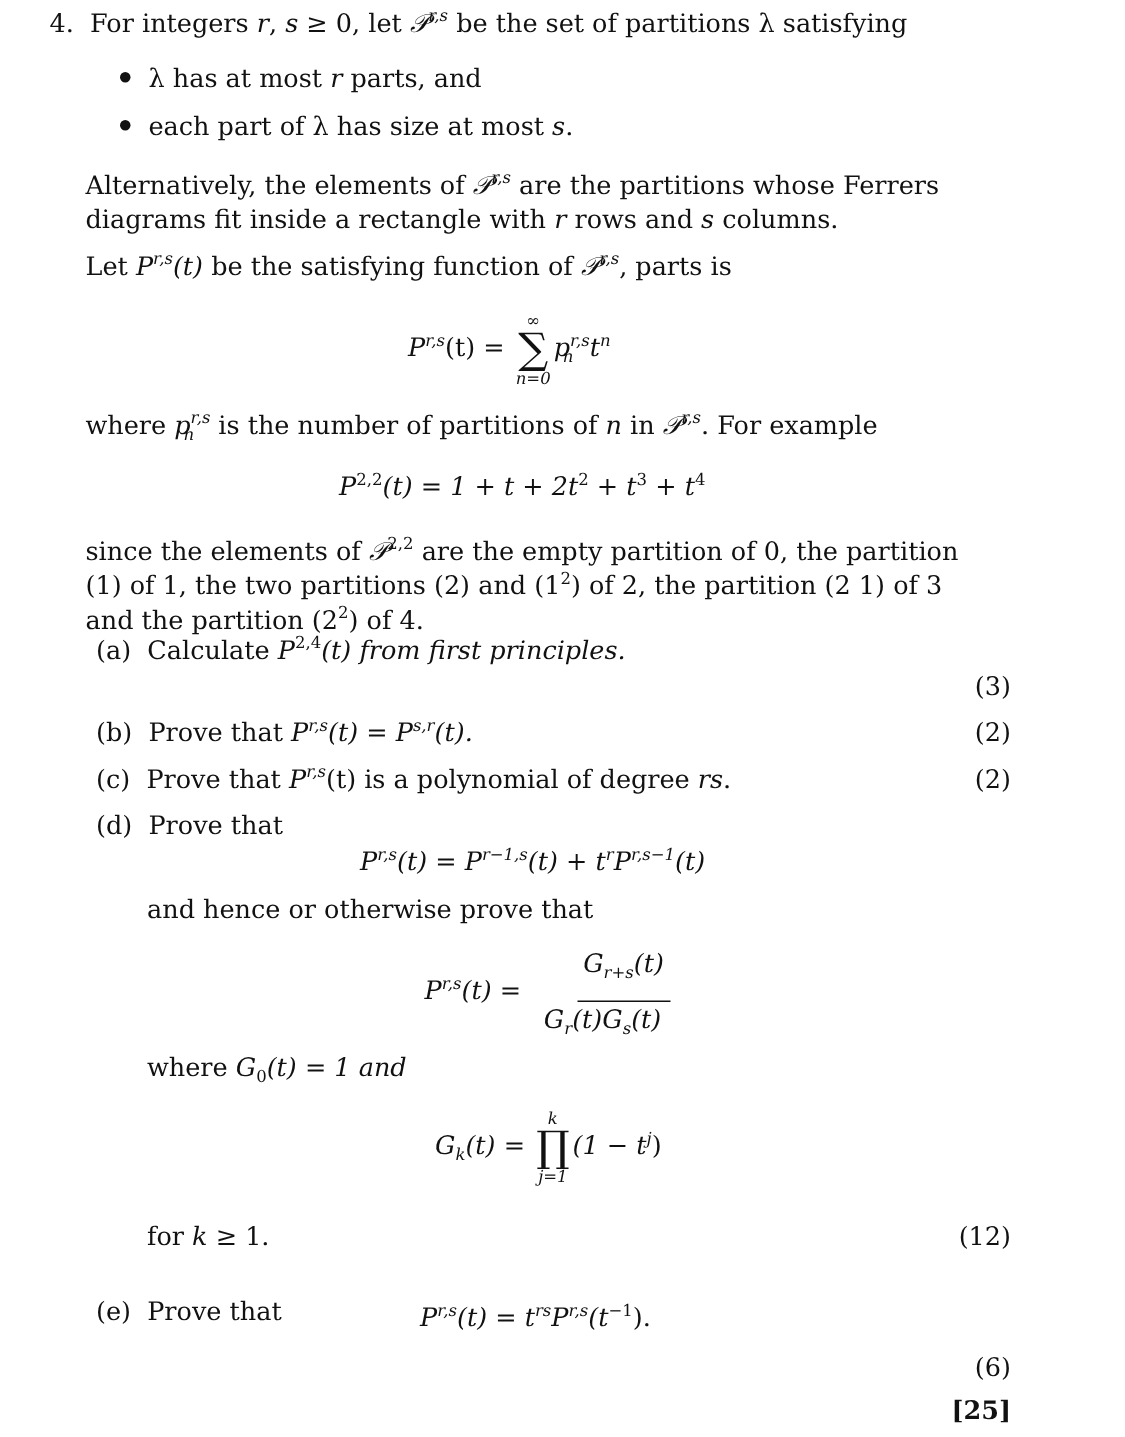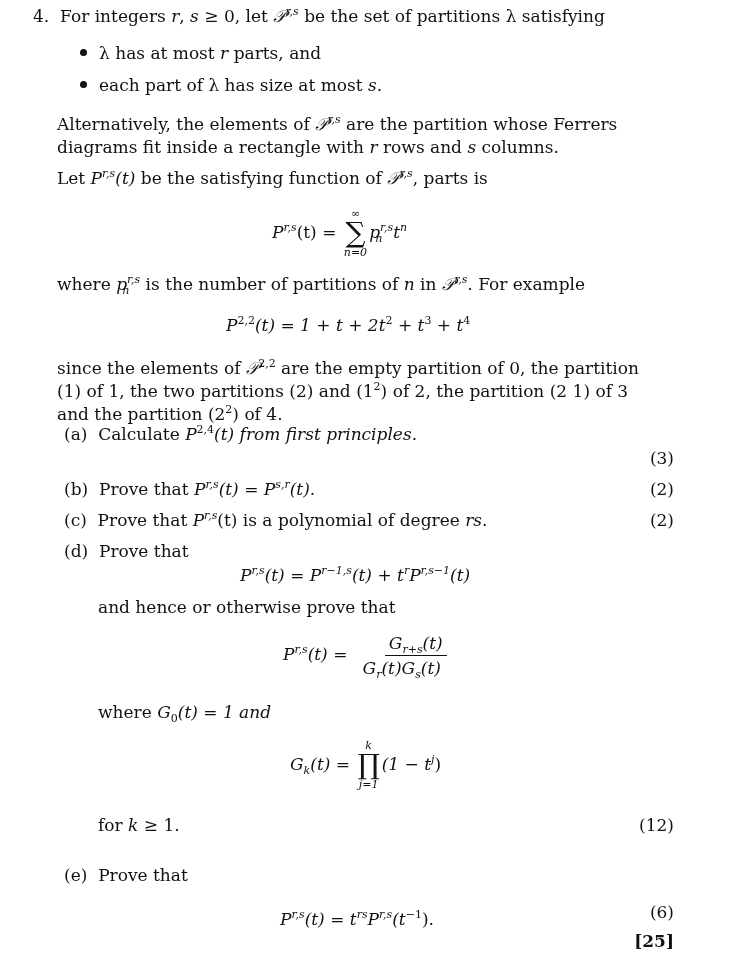--- a/index.html
+++ b/index.html
@@ -9,21 +9,21 @@
     color:#111111; font-size:17px;
   }
   .abs { position:absolute; white-space:nowrap; line-height:1.2; }
   i, .it { font-style:italic; }
   sup { font-size:11px; vertical-align:7px; line-height:0; }
   sub { font-size:11px; vertical-align:-4px; line-height:0; }
   .cal { font-family:"DejaVu Serif",serif; font-style:italic; }
   .marks { position:absolute; right:76px; text-align:right; }
   .bullet { display:inline-block; width:7px; height:7px; border-radius:50%; background:#111; margin-right:12px; vertical-align:3px; }
   .frac { display:inline-flex; flex-direction:column; align-items:center; vertical-align:middle; margin:0 4px; }
-  .frac .num { border-bottom:1px solid #111; padding:0 4px 2px 4px;margin-left:28px; }
+  .frac .num { border-bottom:1px solid #111; padding:0 4px 14px 4px;margin-left:28px; }
   .frac .den { padding:2px 4px 0 4px; }
   .bigop { display:inline-flex; flex-direction:column; align-items:center; vertical-align:middle; margin:0 2px; }
   .bigop .lim { font-size:11px; font-style:italic; line-height:1; }
   .bigop .sym { font-size:28px; line-height:1; }
   .bold { font-weight:bold; }
 </style>
 </head>
 <body>
 
 <div class="abs" style="left:33px;top:6px;">
@@ -32,21 +32,21 @@
 </div>
 
 <div class="abs" style="left:80px;top:43px;">
   <span class="bullet"></span><span>λ</span><span> has at most </span><i>r</i><span> parts, and</span>
 </div>
 <div class="abs" style="left:80px;top:75px;">
   <span class="bullet"></span><span>each part of </span><span>λ</span><span> has size at most </span><i>s</i><span>.</span>
 </div>
 
 <div class="abs" style="left:57px;top:114px;">
-  <span>Alternatively, the elements of </span><span class="cal">𝒫</span><sup><i>r,s</i></sup><span> are the partition whose Ferrers</span>
+  <span>Alternatively, the elements of </span><span class="cal">𝒫</span><sup><i>r,s</i></sup><span> are the partitions whose Ferrers</span>
 </div>
 <div class="abs" style="left:57px;top:137px;">
   <span>diagrams fit inside a rectangle with </span><i>r</i><span> rows and </span><i>s</i><span> columns.</span>
 </div>
 
 <div class="abs" style="left:57px;top:168px;">
   <span>Let </span><i>P</i><sup><i>r,s</i></sup><i>(t)</i><span> be the satisfying function of </span><span class="cal">𝒫</span><sup><i>r,s</i></sup><span>, parts is</span>
 </div>
 
 <div class="abs" style="left:272px;top:208px;">
@@ -126,17 +126,17 @@
 
 <div class="abs" style="left:98px;top:815px;">
   <span>for </span><i>k</i><span> ≥ 1.</span>
 </div>
 <div class="abs marks" style="top:815px;">(12)</div>
 
 <div class="abs" style="left:64px;top:865px;">
   <span>(e)</span>&nbsp;
   <span>Prove that</span>
 </div>
-<div class="abs" style="left:280px;top:869px;margin-top:40px;">
+<div class="abs" style="left:280px;top:869px;">
   <i>P</i><sup><i>r,s</i></sup><span class="it">(t) = t</span><sup><i>rs</i></sup><i>P</i><sup><i>r,s</i></sup><span class="it">(t</span><sup>−1</sup><span>).</span>
 </div>
 <div class="abs marks" style="top:902px;">(6)</div>
 <div class="abs marks bold" style="top:931px;">[25]</div>
 
 </body></html>

